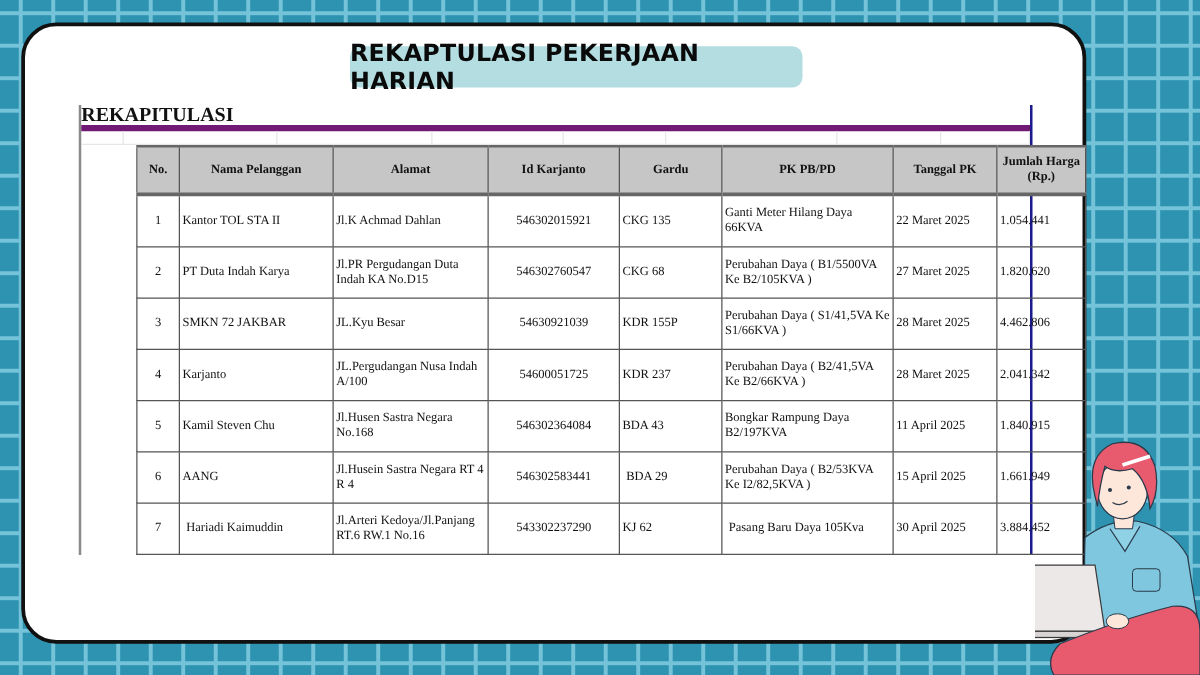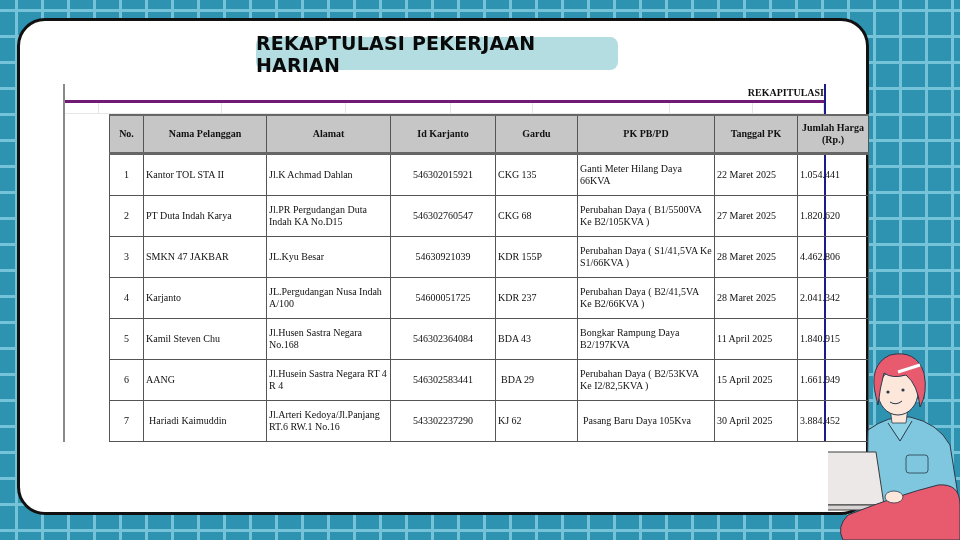--- a/index.html
+++ b/index.html
@@ -11,34 +11,34 @@
         linear-gradient(to bottom, #74c3d8 0, #74c3d8 3px, transparent 3px);
       background-size: 26px 26px;
       background-position: 15px 9px;
       font-family: "Liberation Serif", serif;
     }
     .card {
       position: absolute; left: 17px; top: 18px; width: 846px; height: 491px;
       background: #ffffff; border: 3px solid #111; border-radius: 28px;
     }
     .title-pill {
-      position: absolute; left: 256px; top: 37px; width: 362px; height: 33px;
+      position: absolute; left: 280px; top: 37px; width: 362px; height: 33px;
       background: #b3dde0; border-radius: 8px;
       display: flex; align-items: center; justify-content: center;
       font-family: "DejaVu Sans", sans-serif; font-weight: bold; font-size: 19px;
       color: #0a0a0a; letter-spacing: 0.2px;
     }
     .sheet {
       position: absolute; left: 63px; top: 84px; width: 759px;
       border-left: 2px solid #8a8a8a; border-right: 2px solid #1b1b8a;
       background: #fff;
     }
     .sheet-title {
-      height: 14px; line-height: 14px; text-align: right; font-weight: bold;
-      font-size: 10px; color: #111; border-bottom: 3px solid #701a75;
+      height: 14px; line-height: 14px; text-align: left; font-weight: bold;
+      font-size: 16px; color: #111; border-bottom: 5px solid #701a75;
     }
     .sheet-title.t1 { padding-top: 2px; }
     .blank-row { height: 10px; display: grid;
       grid-template-columns: 34px 123px 124px 105px 82px 137px 83px 71px;
       border-bottom: 1px solid #e6e6e6; }
     .blank-row div { border-right: 1px solid #e6e6e6; }
     table { border-collapse: collapse; width: 759px; table-layout: fixed; margin-left: 44px; }
     th {
       background: #c6c6c6; font-weight: bold; font-size: 10px; color: #111;
       height: 36px; border: 1px solid #555; border-top: 2px solid #666; border-bottom: 3px solid #666;
@@ -110,21 +110,21 @@
         <td class="l">PT Duta Indah Karya</td>
         <td class="l">Jl.PR Pergudangan Duta Indah KA No.D15</td>
         <td class="c">546302760547</td>
         <td class="l">CKG 68</td>
         <td class="l">Perubahan Daya ( B1/5500VA Ke B2/105KVA )</td>
         <td class="l">27 Maret 2025</td>
         <td class="l">1.820.620</td>
       </tr>
       <tr>
         <td class="c">3</td>
-        <td class="l">SMKN 47 JAKBAR</td>
+        <td class="l">SMKN 72 JAKBAR</td>
         <td class="l">JL.Kyu Besar</td>
         <td class="c">54630921039</td>
         <td class="l">KDR 155P</td>
         <td class="l">Perubahan Daya ( S1/41,5VA Ke S1/66KVA )</td>
         <td class="l">28 Maret 2025</td>
         <td class="l">4.462.806</td>
       </tr>
       <tr>
         <td class="c">4</td>
         <td class="l">Karjanto</td>

